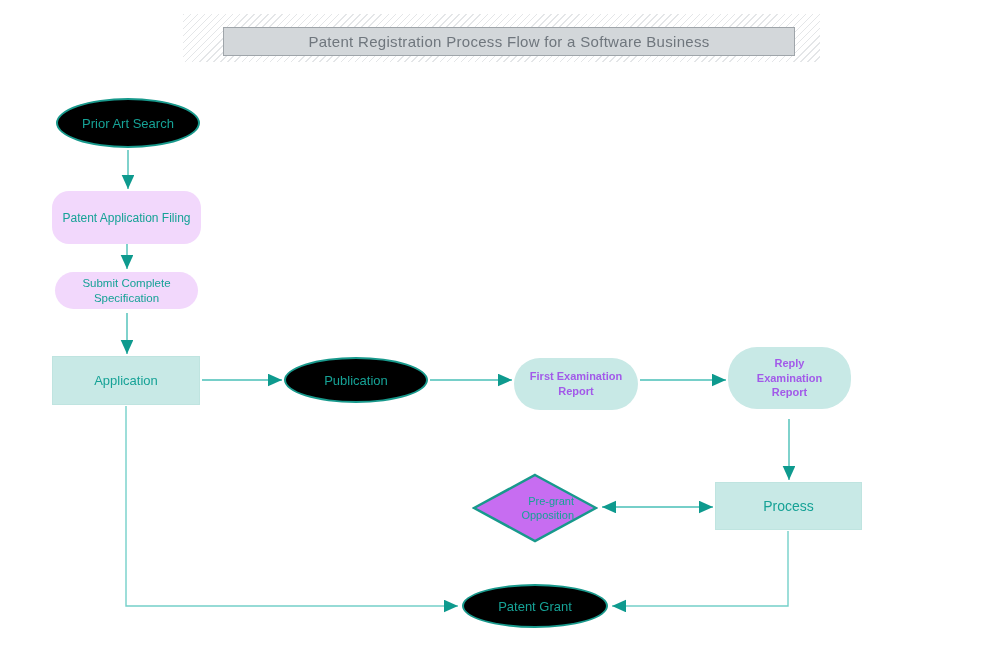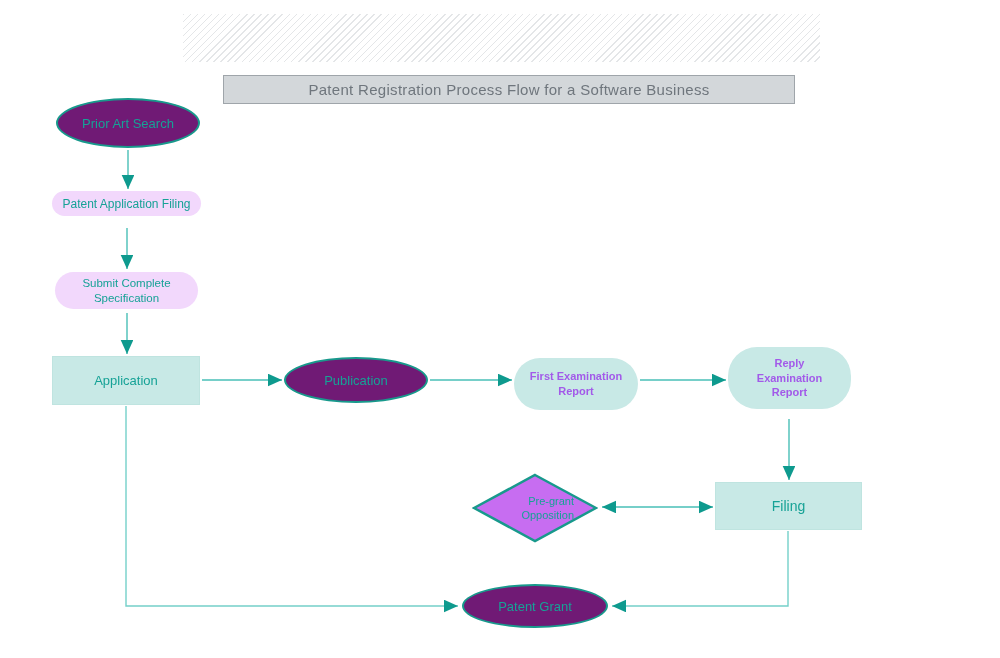--- a/index.html
+++ b/index.html
@@ -13,33 +13,33 @@
   .canvas{position:relative;width:1000px;height:658px;background:#fff;overflow:hidden;}
 
   .title-band{
     position:absolute;left:183px;top:14px;width:637px;height:48px;
     background:repeating-linear-gradient(135deg,var(--hatch) 0 1px,transparent 1px 5px);
   }
   .title-box{
     position:absolute;left:40px;top:13px;width:570px;height:27px;
     background:var(--title_box_fill);border:1px solid var(--title_box_border);
     display:flex;align-items:center;justify-content:center;
-    color:var(--title_text);font-size:15px;letter-spacing:.3px;margin-top:48px;
+    color:var(--title_text);font-size:15px;letter-spacing:.3px;
   }
 
   .node{position:absolute;display:flex;align-items:center;justify-content:center;
     text-align:center;box-sizing:border-box;color:var(--teal_text);}
-  .ellipse{border:2px solid var(--teal_border);border-radius:50%;background:#701a75;font-size:13px;}
+  .ellipse{border:2px solid var(--teal_border);border-radius:50%;background:#000000;font-size:13px;}
   .stadium-lav{background:var(--lavender_fill);font-size:12px;}
   .rect-teal{background:var(--teal_fill);border:1px solid var(--teal_fill_border);}
   .stadium-teal{background:var(--teal_fill);color:var(--purple_text);font-weight:bold;
     font-size:11px;line-height:1.35;}
 
   #n-prior{left:56px;top:98px;width:144px;height:50px;}
-  #n-paf{left:52px;top:191px;width:149px;height:25px;border-radius:17px;}
+  #n-paf{left:52px;top:191px;width:149px;height:53px;border-radius:17px;}
   #n-scs{left:55px;top:272px;width:143px;height:37px;border-radius:19px;font-size:11.5px;line-height:1.3;padding:0 22px;}
   #n-pub{left:52px;top:356px;width:148px;height:49px;font-size:13px;}
   #n-exam{left:284px;top:357px;width:144px;height:46px;}
   #n-fer{left:514px;top:358px;width:124px;height:52px;border-radius:29px;padding:4px 14px;}
   #n-rer{left:728px;top:347px;width:123px;height:62px;border-radius:29px;padding:0 14px;}
   #n-hear{left:715px;top:482px;width:147px;height:48px;font-size:14px;}
   #n-pgo{left:472px;top:473px;width:126px;height:70px;}
   #n-pgo .dlabel{position:absolute;inset:0;display:flex;align-items:center;justify-content:center;
     font-size:11px;line-height:1.3;text-align:right;padding:0 24px;}
   #n-grant{left:462px;top:584px;width:146px;height:44px;}
@@ -102,21 +102,21 @@
 
   <div id="n-fer" class="node stadium-teal">
     <span>First Examination Report</span>
   </div>
 
   <div id="n-rer" class="node stadium-teal">
     <span>Reply Examination Report</span>
   </div>
 
   <div id="n-hear" class="node rect-teal">
-    <span>Filing</span>
+    <span>Process</span>
   </div>
 
   <div id="n-pgo" class="node">
     <svg width="126" height="70" viewBox="0 0 126 70">
       <polygon class="dstroke" points="63,2 124,35 63,68 2,35"></polygon>
     </svg>
     <div class="dlabel">Pre-grant Opposition</div>
   </div>
 
   <div id="n-grant" class="node ellipse">

